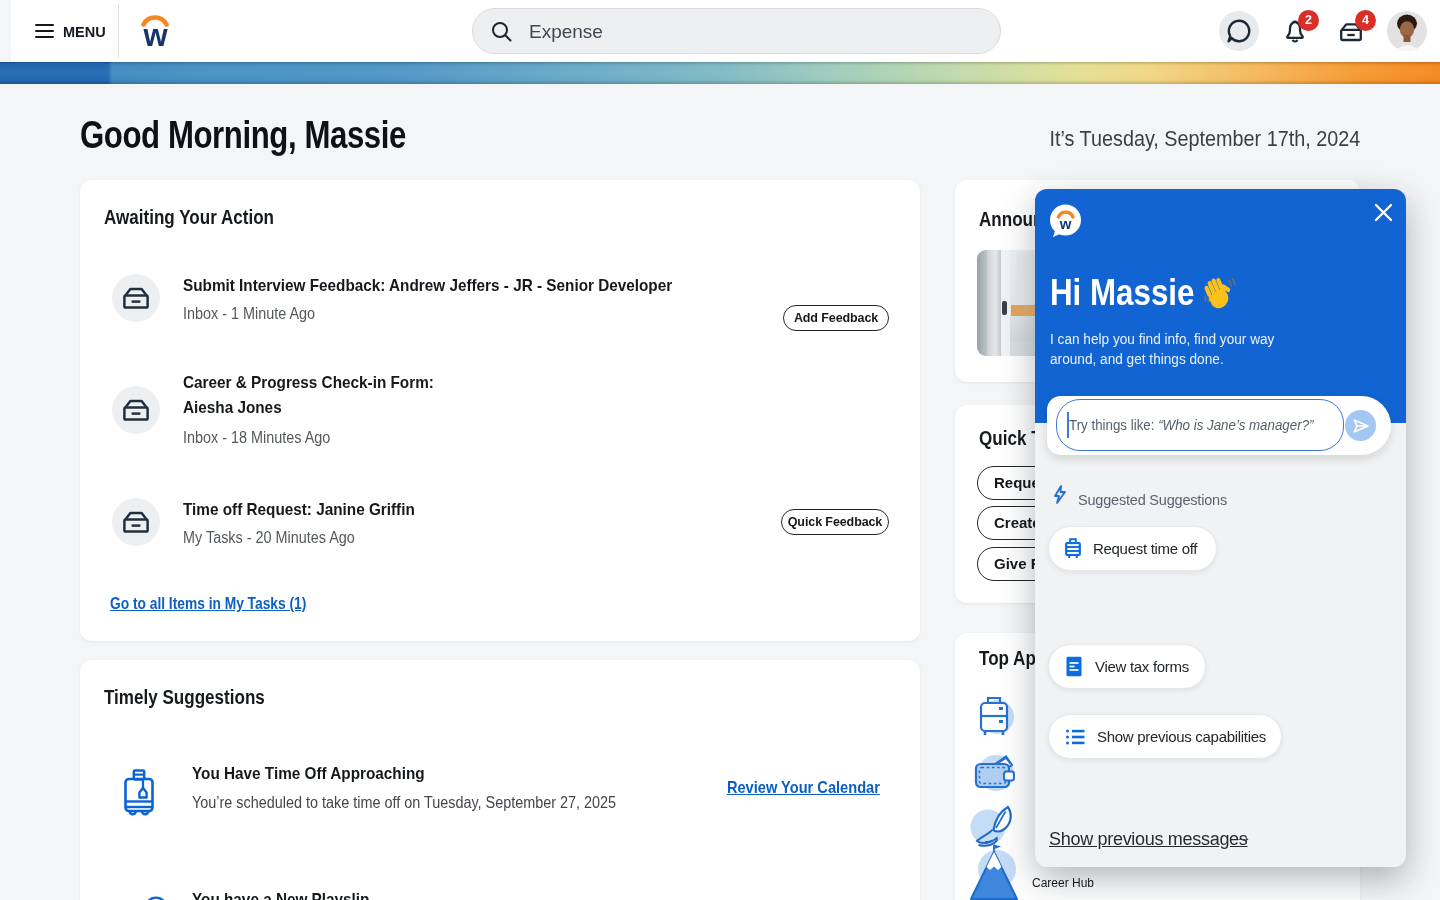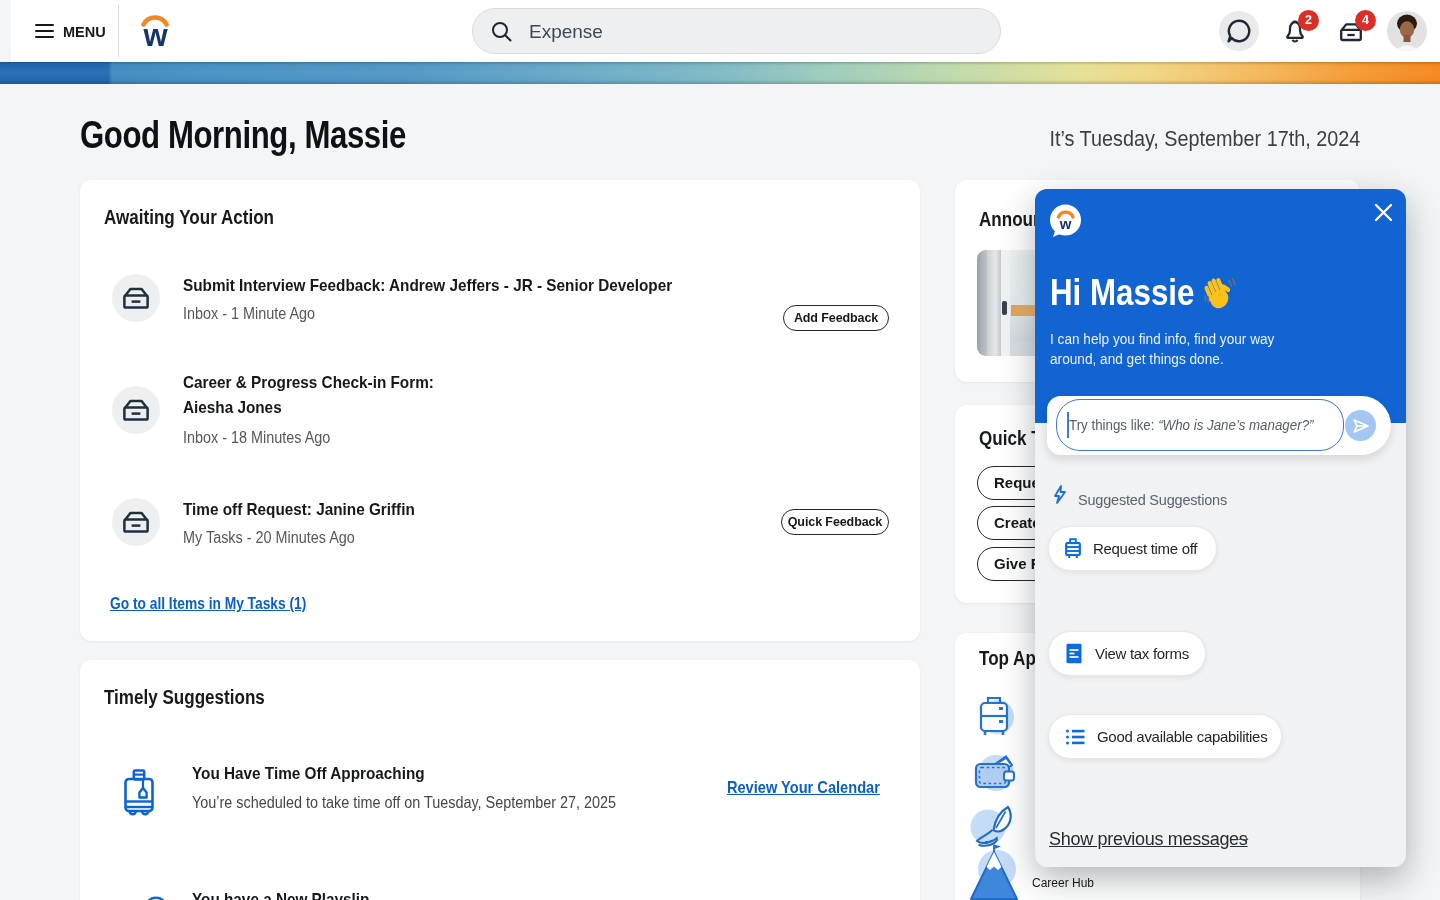--- a/index.html
+++ b/index.html
@@ -298,35 +298,35 @@
     <svg width="16" height="21" viewBox="0 0 16 21">
         <rect x="5.2" y="1.2" width="5.6" height="4" fill="none" stroke="#0B6CE0" stroke-width="1.9"></rect>
         <rect x="1.2" y="5" width="13.6" height="12" rx="1" fill="none" stroke="#0B6CE0" stroke-width="2.2"></rect>
         <line x1="1.2" y1="9" x2="14.8" y2="9" stroke="#0B6CE0" stroke-width="1.9"></line>
         <line x1="1.2" y1="13" x2="14.8" y2="13" stroke="#0B6CE0" stroke-width="1.9"></line>
         <line x1="4.2" y1="17" x2="4.2" y2="20" stroke="#0B6CE0" stroke-width="2"></line>
         <line x1="11.8" y1="17" x2="11.8" y2="20" stroke="#0B6CE0" stroke-width="2"></line>
       </svg>
     <span>Request time off</span>
   </div>
-  <div class="apill" style="top:442px; width:158px;text-align:right;">
+  <div class="apill" style="top:455px; width:158px;text-align:right;">
     <svg width="18" height="21" viewBox="0 0 18 21">
         <rect x="1.5" y="0.8" width="15" height="19.4" rx="1.2" fill="#0B6CE0"></rect>
         <line x1="4.5" y1="7" x2="13.5" y2="7" stroke="#fff" stroke-width="1.7"></line>
         <line x1="4.5" y1="10.5" x2="9.5" y2="10.5" stroke="#fff" stroke-width="1.7"></line>
         <line x1="4.5" y1="14" x2="13.5" y2="14" stroke="#fff" stroke-width="1.7"></line>
       </svg>
     <span>View tax forms</span>
   </div>
   <div class="apill" style="top:525px; width:234px;">
     <svg width="20" height="18" viewBox="0 0 20 18">
         <rect x="1" y="1.6" width="3" height="3" rx="1.5" fill="#0B6CE0"></rect>
         <rect x="1" y="7.5" width="3" height="3" rx="1.5" fill="#0B6CE0"></rect>
         <rect x="1" y="13.4" width="3" height="3" rx="1.5" fill="#0B6CE0"></rect>
         <line x1="7" y1="3.1" x2="19.5" y2="3.1" stroke="#0B6CE0" stroke-width="2.6"></line>
         <line x1="7" y1="9" x2="19.5" y2="9" stroke="#0B6CE0" stroke-width="2.6"></line>
         <line x1="7" y1="14.9" x2="19.5" y2="14.9" stroke="#0B6CE0" stroke-width="2.6"></line>
       </svg>
-    <span>Good available capabilities</span>
+    <span>Show previous capabilities</span>
   </div>
   <div id="prevmsg">Show previous messages</div>
   <div id="prevarrow">→</div>
 </div>
 
 </body></html>

